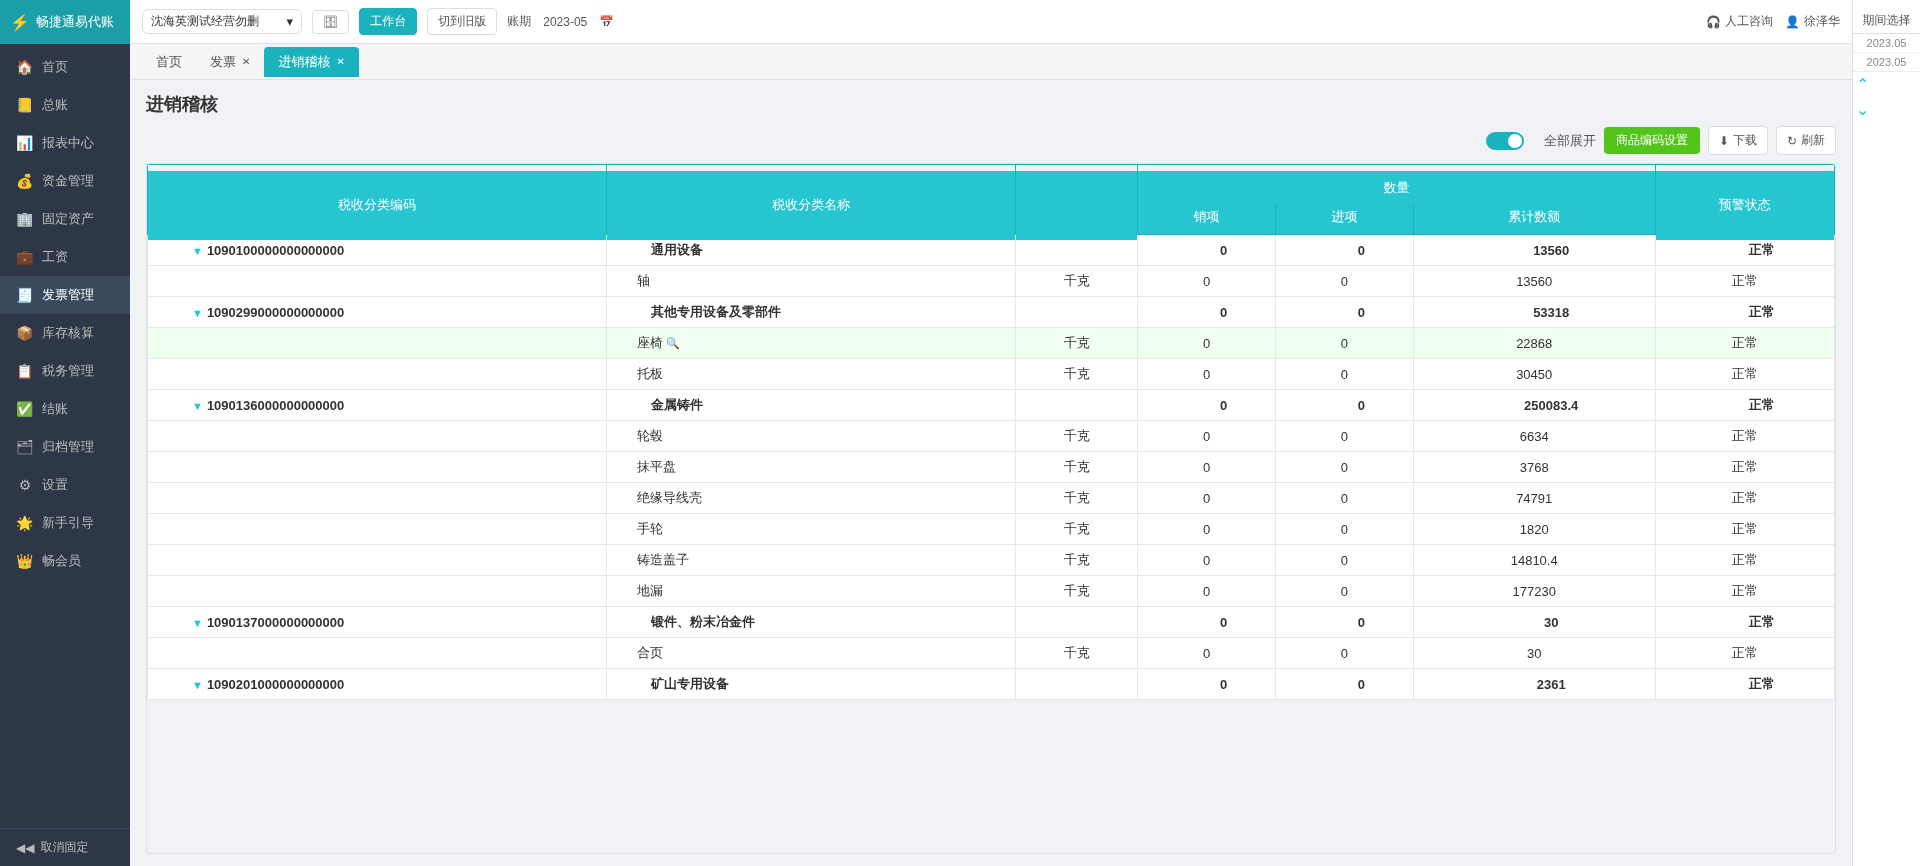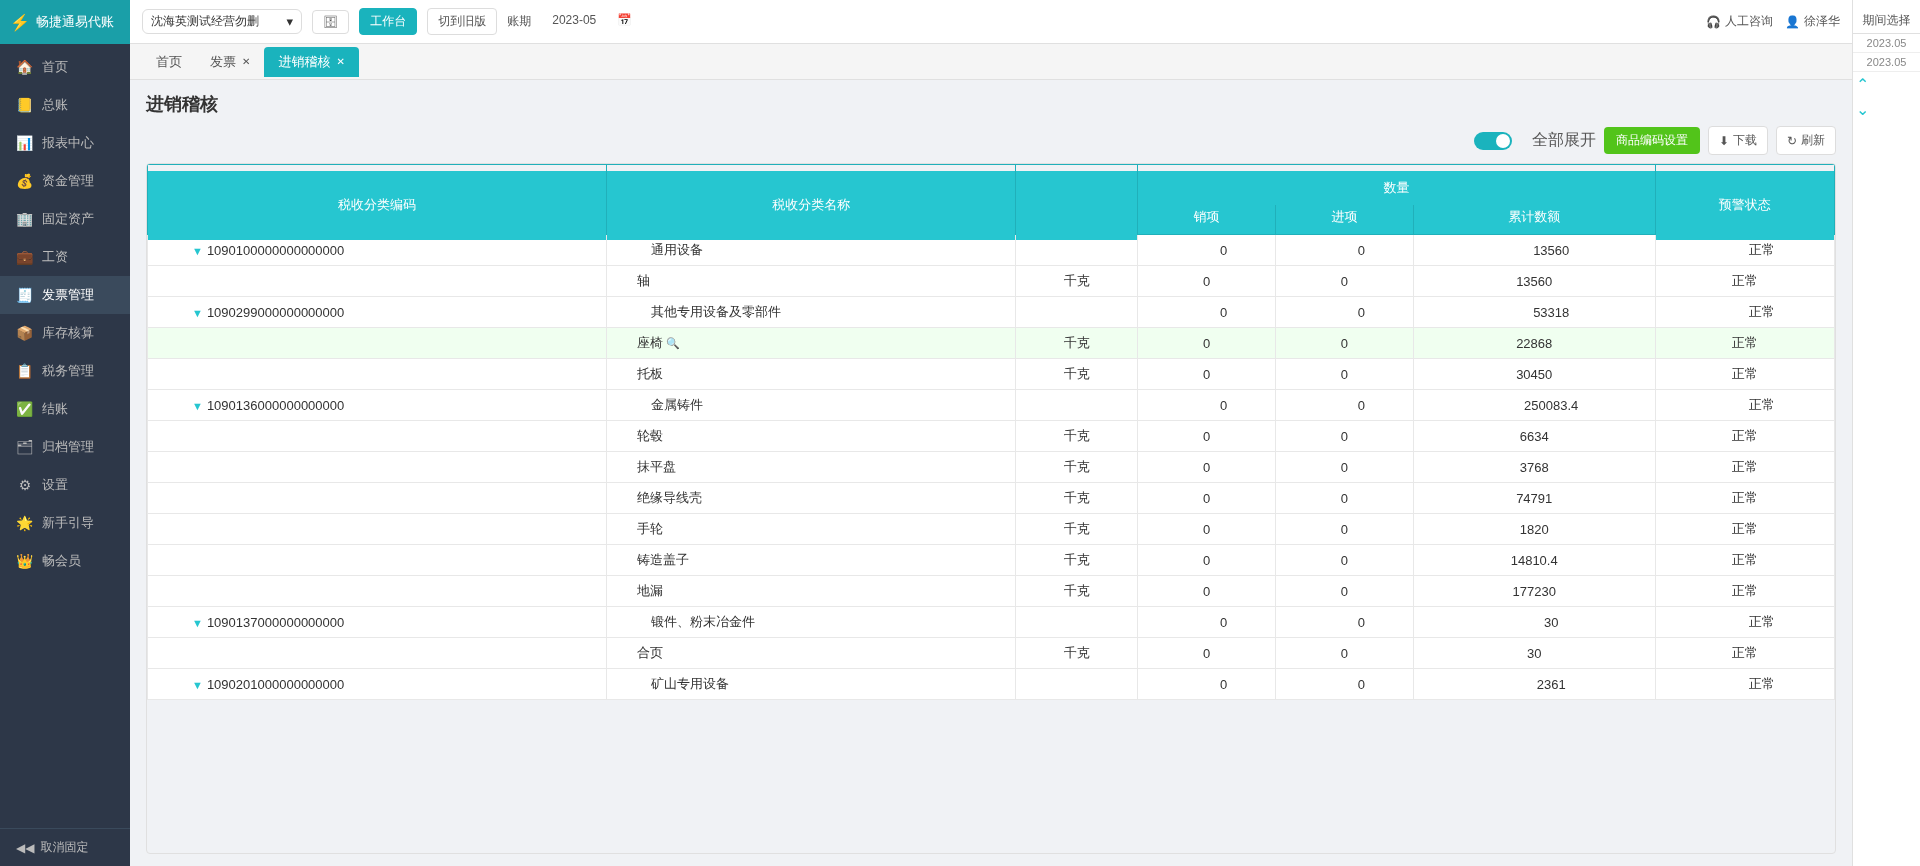--- a/index.html
+++ b/index.html
@@ -93,21 +93,22 @@
     }
     .topbar-btn.cyan {
       background: #1ab3bd;
       color: #fff;
       border-color: #1ab3bd;
     }
     .topbar-period {
       font-size: 12px;
       color: #555;
       display: flex;
-      gap: 21px;
+      align-items: center;
+      gap: 12px;
     }
     .topbar-right {
       margin-left: auto;
       display: flex;
       align-items: center;
       gap: 12px;
       font-size: 12px;
       color: #555;
     }
     .topbar-right-item { display: flex; align-items: center; gap: 4px; cursor: pointer; }
@@ -156,21 +157,21 @@
       display: flex;
       align-items: center;
       justify-content: flex-end;
       gap: 8px;
       margin-bottom: 8px;
     }
     .toggle-all {
       display: flex;
       align-items: center;
       gap: 20px;
-      font-size: 16px;
+      font-size: 13px;
       color: #555;
     }
     .toggle-switch {
       width: 38px;
       height: 18px;
       background: #1ab3bd;
       border-radius: 9px;
       position: relative;
       cursor: pointer;
     }
@@ -237,21 +238,21 @@
       border: 1px solid #e8e8e8;
       color: #333;
       text-align: center;
     }
     tbody tr td:nth-child(1),
     tbody tr td:nth-child(2) {
       text-align: left;
     }
     tbody tr.group-row td {
       background: #fff;
-      font-weight: normal;
+      font-weight: bold;
       padding-left: 44px;
     }
     tbody tr.child-row td {
       background: #fff;
     }
     tbody tr.highlighted td {
       background: #f0fff0;
     }
     .indent { padding-left: 20px; }
     .expand-icon { color: #26c6d0; margin-right: 4px; font-size: 11px; }

